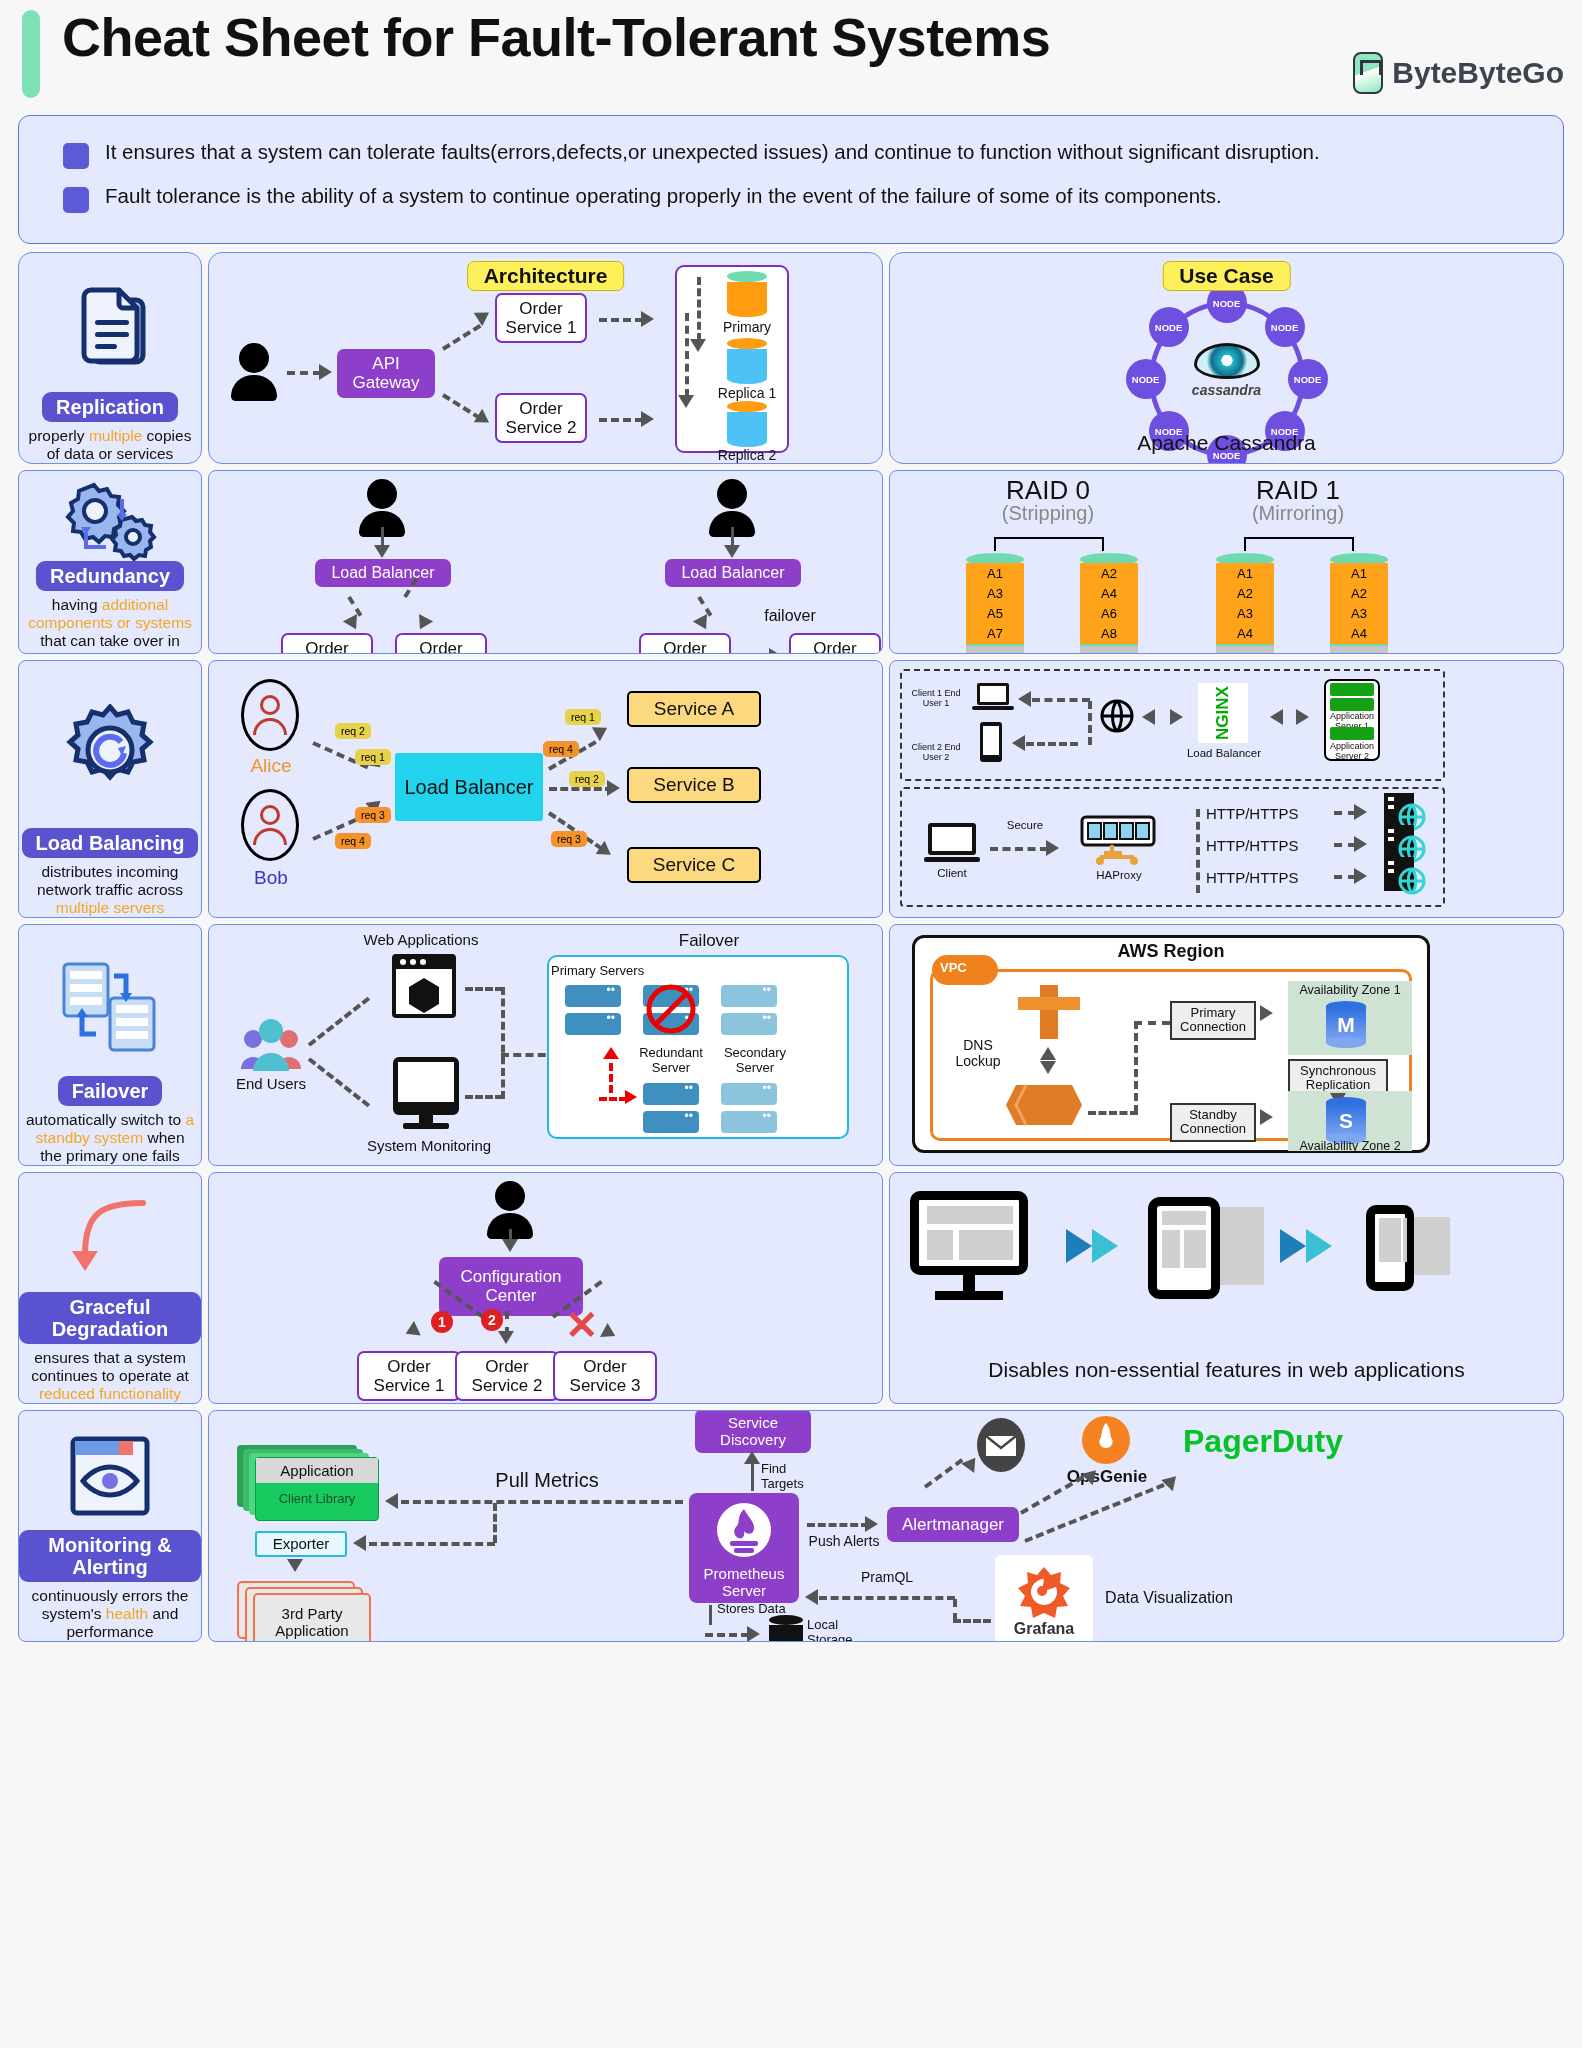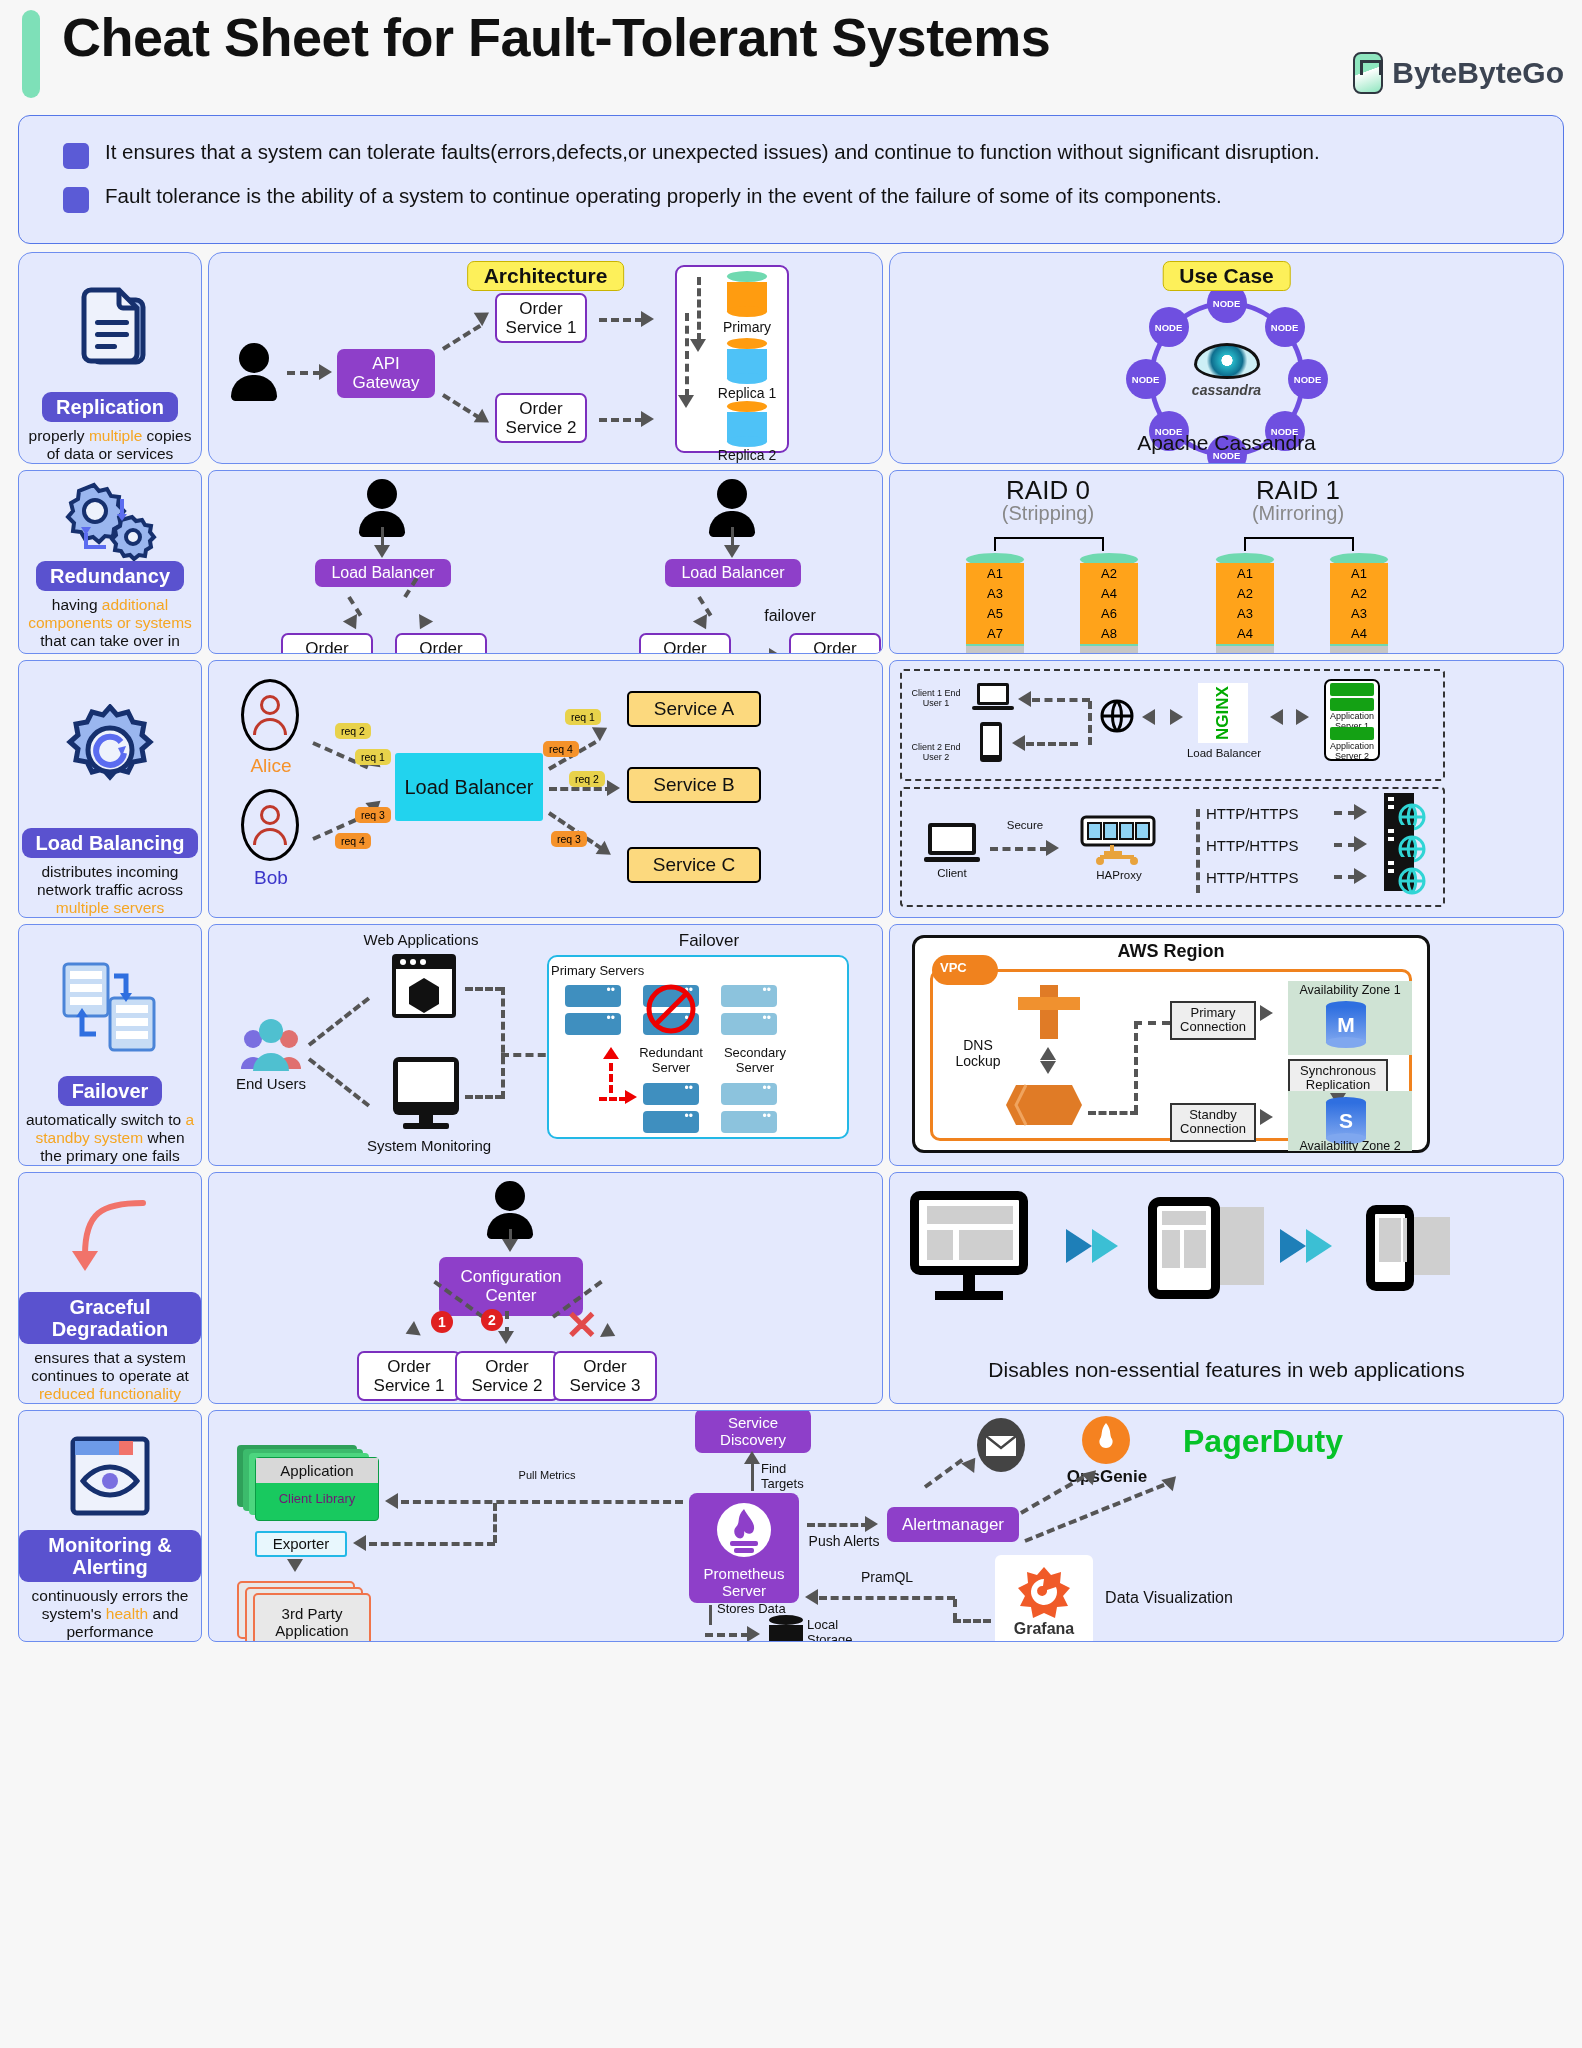--- a/index.html
+++ b/index.html
@@ -749,25 +749,25 @@
       <div class="concept-desc"><span>continuously errors the system's </span><span class="hl">health</span><span> and performance</span></div>
     </div>
 
     <div class="cell r6" style="grid-column:2 / span 2">
 
       <div class="appcard" style="left:28px;top:34px;width:120px;height:62px;background:#2fa05a"></div>
       <div class="appcard" style="left:34px;top:38px;width:120px;height:62px;background:#3cbb6c"></div>
       <div class="appcard" style="left:40px;top:42px;width:120px;height:62px;background:#4cd67f"></div>
       <div class="appcard" style="left:46px;top:46px;width:124px;height:64px;background:#18c95f;border:1px solid #0a9c45">
         <div style="background:#d8d8d8;font-size:15px;text-align:center;padding:4px 0">Application</div>
-        <div style="color:#701a75;font-size:13px;text-align:center;padding:8px 0">Client Library</div>
+        <div style="color:#14532d;font-size:13px;text-align:center;padding:8px 0">Client Library</div>
       </div>
       <div class="ahl" style="left:176px;top:82px"></div>
       <div class="dash" style="left:192px;top:89px;width:282px"></div>
-      <div class="lbl" style="left:258px;top:58px;width:160px;font-size:11px">Pull Metrics</div>
+      <div class="lbl" style="left:258px;top:58px;width:160px;font-size:20px">Pull Metrics</div>
 
       <div style="position:absolute;left:46px;top:120px;width:92px;height:26px;background:#e8f7fd;border:2px solid #22b8e6;border-radius:3px;font-size:15px;text-align:center;line-height:22px">Exporter</div>
       <div class="ahl" style="left:144px;top:124px"></div>
       <div class="dash" style="left:160px;top:131px;width:126px"></div>
       <div class="dashv" style="left:284px;top:92px;height:40px"></div>
       <div class="ahd" style="left:78px;top:148px"></div>
 
       <div class="appcard" style="left:28px;top:170px;width:118px;height:58px;background:#e8e8e8;border:2px solid #f0744a;border-radius:5px"></div>
       <div class="appcard" style="left:36px;top:176px;width:118px;height:58px;background:#e8e8e8;border:2px solid #f0744a;border-radius:5px"></div>
       <div class="appcard" style="left:44px;top:182px;width:118px;height:58px;background:#e8e8e8;border:2px solid #f0744a;border-radius:5px;font-size:15px;display:flex;align-items:center;justify-content:center;text-align:center">3rd Party Application</div>

